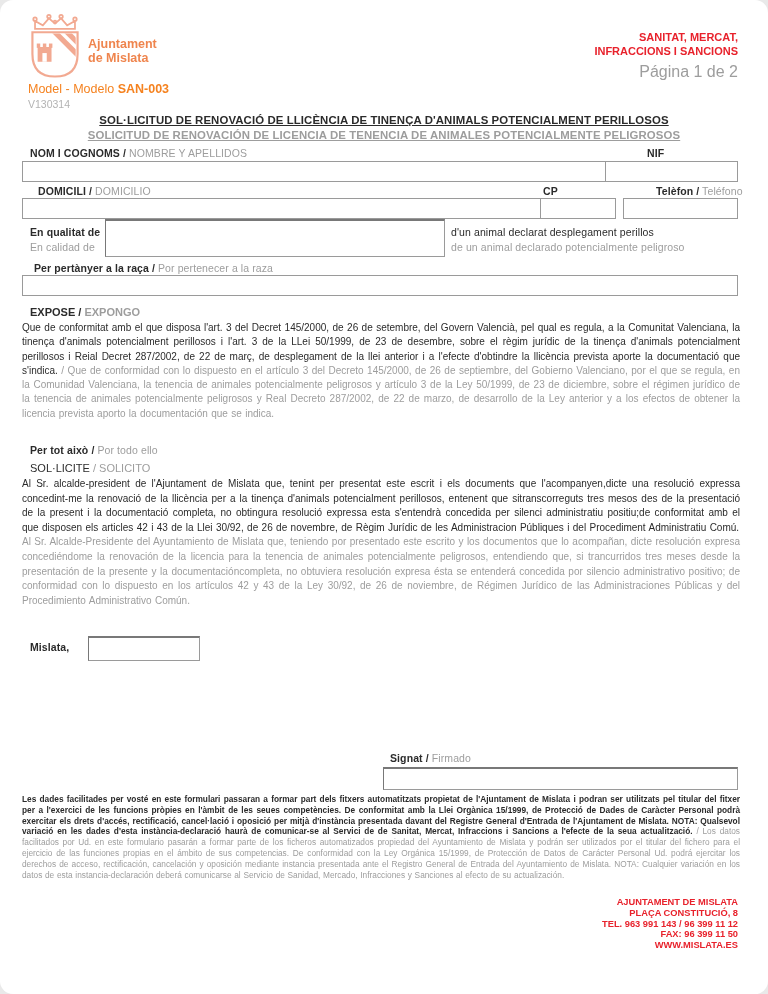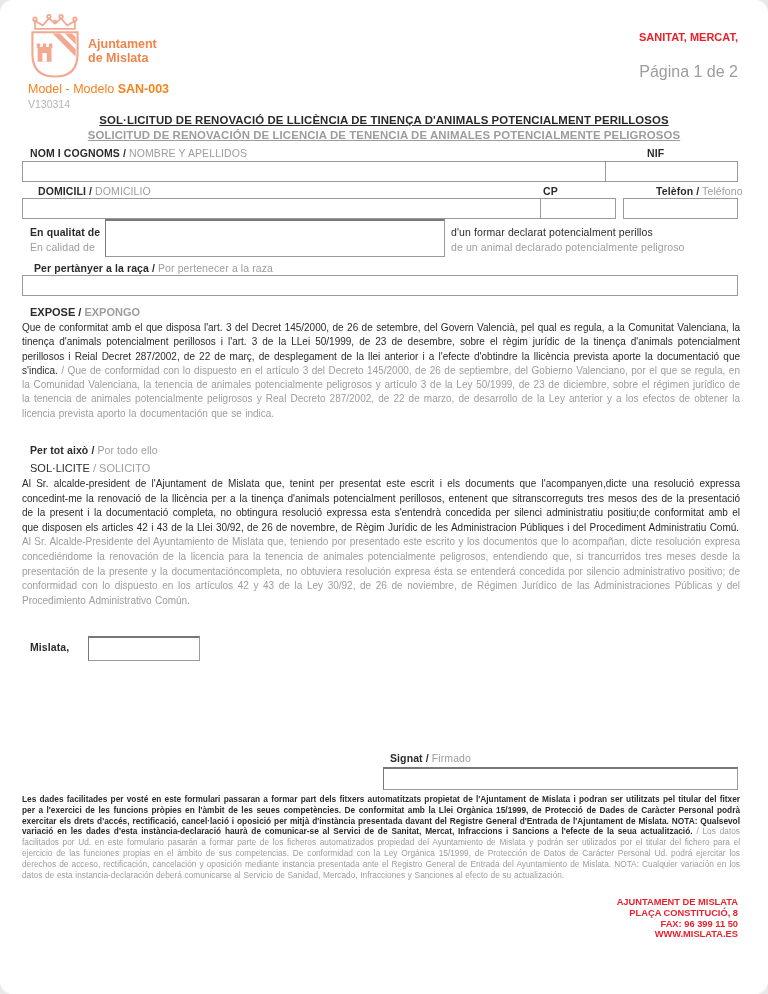--- a/index.html
+++ b/index.html
@@ -60,20 +60,21 @@
       <rect x="16.5" y="45" width="5" height="10" fill="#fff"></rect>
     </svg>
   </div>
   <div class="abs salmon-text b" style="left:88px; top:37px; font-size:12.5px; line-height:14px;">
     <div>Ajuntament</div>
     <div>de Mislata</div>
   </div>
 
   <div class="abs hdr-red red" style="right:30px; top:31px; width:300px;">
     <div>SANITAT, MERCAT,</div>
+    <div>INFRACCIONS I SANCIONS</div>
   </div>
   <div class="abs gray" style="right:30px; top:63px; font-size:16px; text-align:right; width:200px;">Página 1 de 2</div>
 
   <div class="abs" style="left:28px; top:82px; font-size:12.5px;">
     <span class="orange">Model - Modelo </span><span class="orange b">SAN-003</span>
   </div>
   <div class="abs lgray" style="left:28px; top:98px; font-size:10.5px;">V130314</div>
 
   <div class="abs" style="left:0; top:113px; width:768px;">
     <div class="title-line">SOL·LICITUD DE RENOVACIÓ DE LLICÈNCIA DE TINENÇA D'ANIMALS POTENCIALMENT PERILLOSOS</div>
@@ -94,21 +95,21 @@
   <div class="abs lab" style="left:616px; top:185px;margin-left:40px;">
     <span class="b">Telèfon /</span><span class="gray"> Teléfono</span>
   </div>
   <input class="inp" style="left: 22px; top: 198px; width: 519px; height: 21px;" value="">
   <input class="inp" style="left: 540px; top: 198px; width: 76px; height: 21px;" value="">
   <input class="inp" style="left: 623px; top: 198px; width: 115px; height: 21px;" value="">
 
   <div class="abs lab b" style="left:30px; top:226px;">En qualitat de</div>
   <div class="abs lab gray" style="left:30px; top:241px;">En calidad de</div>
   <input class="inp inp-inset" style="left: 105px; top: 219px; width: 340px; height: 38px;" value="">
-  <div class="abs lab" style="left:451px; top:226px;">d'un formar declarat potencialment perillos</div>
+  <div class="abs lab" style="left:451px; top:226px;">d'un animal declarat desplegament perillos</div>
   <div class="abs lab gray" style="left:451px; top:241px;">de un animal declarado potencialmente peligroso</div>
 
   <div class="abs lab" style="left:34px; top:262px;">
     <span class="b">Per pertànyer a la raça /</span><span class="gray"> Por pertenecer a la raza</span>
   </div>
   <input class="inp" style="left: 22px; top: 275px; width: 716px; height: 21px;" value="">
 
   <div class="abs" style="left:30px; top:306px; font-size:11px; font-weight:bold;">
     <span>EXPOSE /</span><span class="gray"> EXPONGO</span>
   </div>
@@ -135,17 +136,18 @@
   </div>
   <input class="inp inp-inset" style="left: 383px; top: 767px; width: 355px; height: 23px;" value="">
 
   <div class="abs fine" style="left:22px; top:794px; width:718px;">
     <span class="b">Les dades facilitades per vosté en este formulari passaran a formar part dels fitxers automatitzats propietat de l'Ajuntament de Mislata i podran ser utilitzats pel titular del fitxer per a l'exercici de les funcions pròpies en l'àmbit de les seues competències. De conformitat amb la Llei Orgànica 15/1999, de Protecció de Dades de Caràcter Personal podrà exercitar els drets d'accés, rectificació, cancel·lació i oposició per mitjà d'instància presentada davant del Registre General d'Entrada de l'Ajuntament de Mislata. NOTA: Qualsevol variació en les dades d'esta instància-declaració haurà de comunicar-se al Servici de de Sanitat, Mercat, Infraccions i Sancions a l'efecte de la seua actualització. </span><span class="gray">/ Los datos facilitados por Ud. en este formulario pasarán a formar parte de los ficheros automatizados propiedad del Ayuntamiento de Mislata y podrán ser utilizados por el titular del fichero para el ejercicio de las funciones propias en el ámbito de sus competencias. De conformidad con la Ley Orgánica 15/1999, de Protección de Datos de Carácter Personal Ud. podrá ejercitar los derechos de acceso, rectificación, cancelación y oposición mediante instancia presentada ante el Registro General de Entrada del Ayuntamiento de Mislata. NOTA: Cualquier variación en los datos de esta instancia-declaración deberá comunicarse al Servicio de Sanidad, Mercado, Infracciones y Sanciones al efecto de su actualización.</span>
   </div>
 
   <div class="abs footer-red" style="right:30px; top:897px; width:320px;">
     <div>AJUNTAMENT DE MISLATA</div>
     <div style="font-weight:normal; font-weight:bold;">PLAÇA CONSTITUCIÓ, 8</div>
+    <div>TEL. 963 991 143 / 96 399 11 12</div>
     <div>FAX: 96 399 11 50</div>
     <div>WWW.MISLATA.ES</div>
   </div>
 
 </div>
 
 </body></html>

